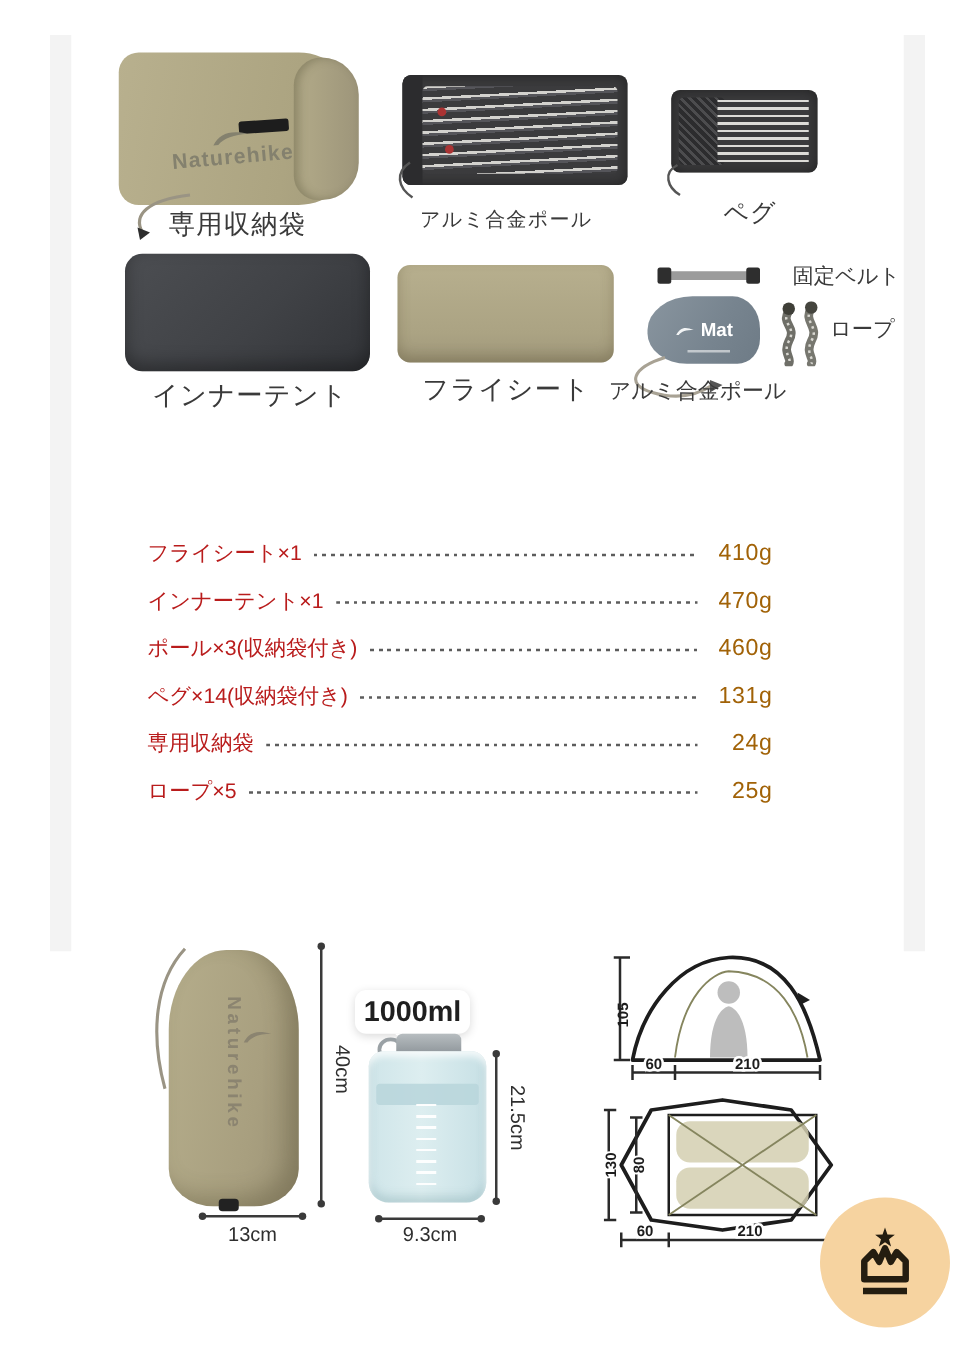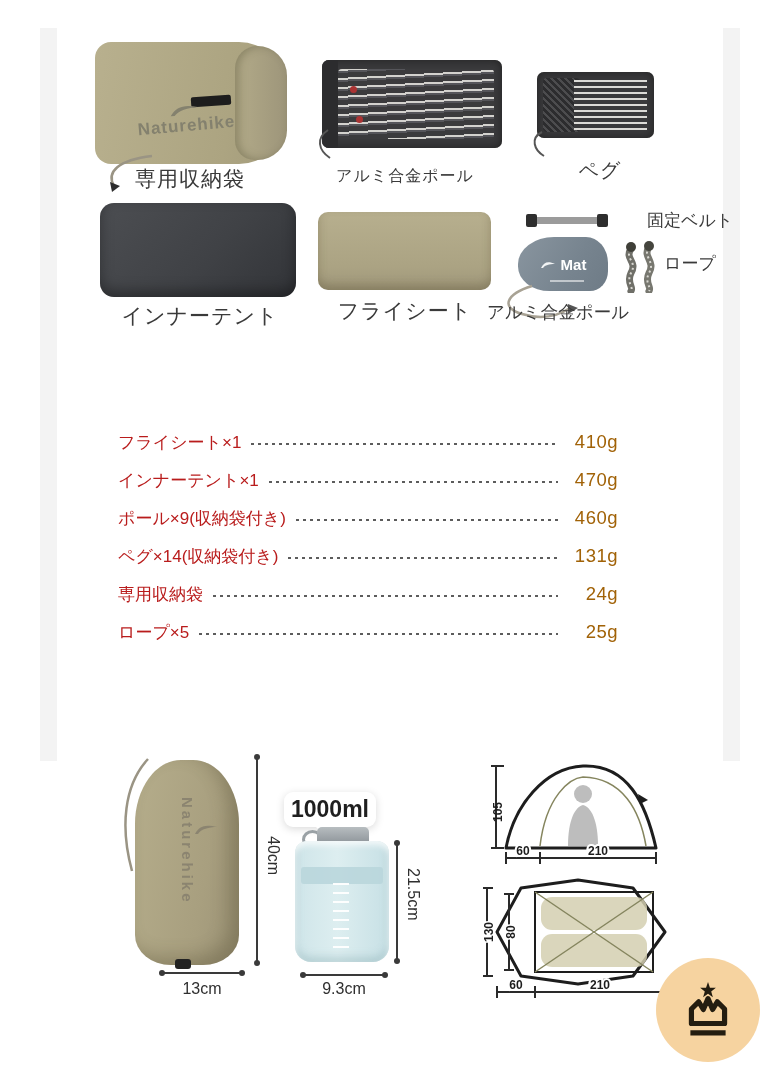--- a/index.html
+++ b/index.html
@@ -122,21 +122,21 @@
   <div class="photo innertent" style="left:100px;top:203px;width:196px;height:94px;"></div>
   <div class="cap" style="left:95px;top:302px;width:210px;">インナーテント</div>
 
   <div class="photo flysheet" style="left:318px;top:212px;width:173px;height:78px;"></div>
   <div class="cap" style="left:320px;top:297px;width:170px;">フライシート</div>
 
   <div class="strap-bar" style="left:528px;top:217px;width:78px;">
     <div class="strap-end" style="left:-2px;"></div>
     <div class="strap-end" style="right:-2px;"></div>
   </div>
-  <div class="cap-sm" style="left:647px;top:209px;">固定ベルト</div>
+  <div class="cap-sm" style="left:634px;top:209px;">固定ベルト</div>
 
   <div class="photo pouch" style="left:518px;top:237px;width:90px;height:54px;">
     <svg width="16" height="9" viewBox="0 0 16 9">
       <path d="M1 8 C4 2,8 1,15 4 C9 4,5 5,3 8 Z" fill="#f2f4f5"></path>
     </svg>
     <span style="color:#fff;font-weight:bold;font-size:15px;">Mat</span>
     <div class="pouch-sub"></div>
   </div>
   <svg class="abs" style="left:498px;top:284px;" width="84" height="38">
     <path d="M34 2 C8 10,2 24,24 30 C44 36,60 32,72 24" stroke="#a8a294" stroke-width="2.5" fill="none"></path>
@@ -160,21 +160,21 @@
       <span class="wlabel">フライシート×1</span>
       <span class="leader"></span>
       <span class="wvalue">410g</span>
     </div>
     <div class="wrow">
       <span class="wlabel">インナーテント×1</span>
       <span class="leader"></span>
       <span class="wvalue">470g</span>
     </div>
     <div class="wrow">
-      <span class="wlabel">ポール×9(収納袋付き)</span>
+      <span class="wlabel">ポール×3(収納袋付き)</span>
       <span class="leader"></span>
       <span class="wvalue">460g</span>
     </div>
     <div class="wrow">
       <span class="wlabel">ペグ×14(収納袋付き)</span>
       <span class="leader"></span>
       <span class="wvalue">131g</span>
     </div>
     <div class="wrow">
       <span class="wlabel">専用収納袋</span>

